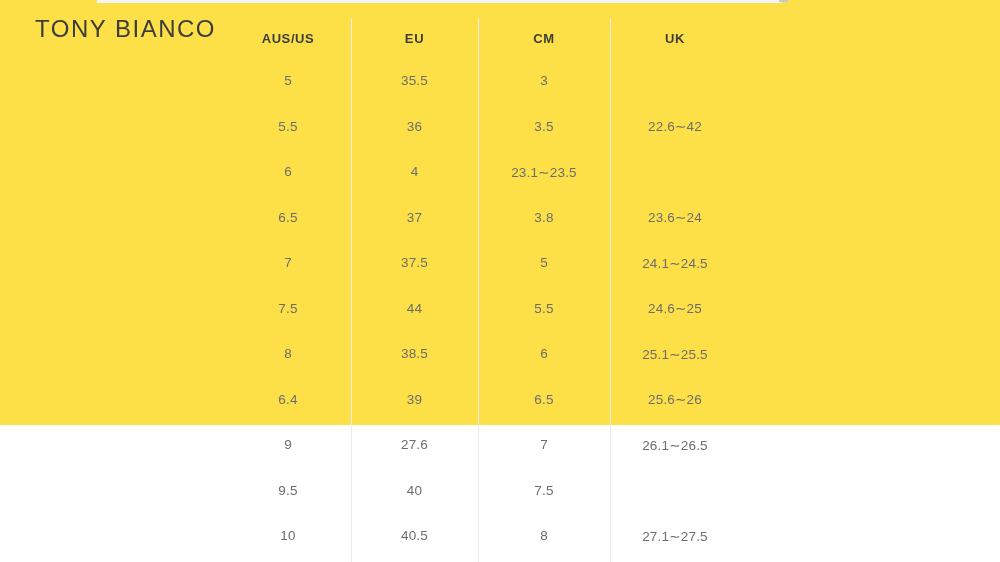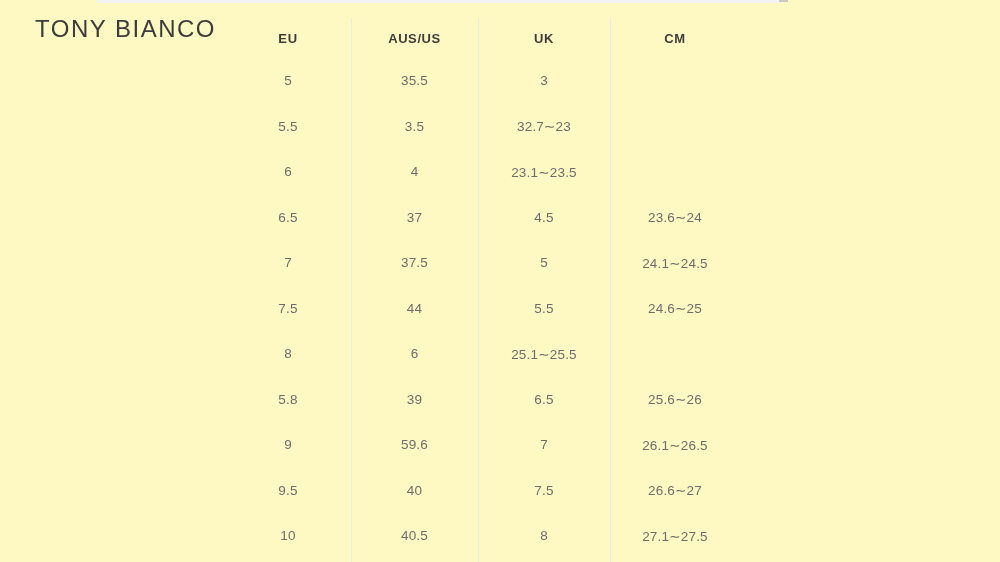--- a/index.html
+++ b/index.html
@@ -8,22 +8,22 @@
     width: 1000px;
     height: 562px;
     background: #ffffff;
     overflow: hidden;
     font-family: "Liberation Sans", "DejaVu Sans", sans-serif;
   }
 
   .page {
     position: relative;
     width: 1000px;
-    height: 562px;
-    background: #fef9c3;
+    height: 425px;
+    background: #fde047;
   }
 
   
   .top-edge {
     position: absolute;
     left: 97px;
     top: 0;
     width: 685px;
     height: 3px;
     background: #f3f3f3;
@@ -111,82 +111,83 @@
 
   <div class="logo">TONY BIANCO</div>
 
   <div class="chart">
 
     <div class="divider d1"></div>
     <div class="divider d2"></div>
     <div class="divider d3"></div>
 
     <div class="thead-row">
+      <div class="hcell">AUS/US</div>
       <div class="hcell">EU</div>
-      <div class="hcell">AUS/US</div>
+      <div class="hcell">CM</div>
       <div class="hcell">UK</div>
-      <div class="hcell">CM</div>
     </div>
 
     <div>
         <div class="trow">
           <div class="tcell">5</div>
           <div class="tcell">35.5</div>
           <div class="tcell">3</div>
         </div>
         <div class="trow">
           <div class="tcell">5.5</div>
+          <div class="tcell">36</div>
           <div class="tcell">3.5</div>
-          <div class="tcell">32.7∼23</div>
+          <div class="tcell">22.6∼42</div>
         </div>
         <div class="trow">
           <div class="tcell">6</div>
           <div class="tcell">4</div>
           <div class="tcell">23.1∼23.5</div>
         </div>
         <div class="trow">
           <div class="tcell">6.5</div>
           <div class="tcell">37</div>
-          <div class="tcell">4.5</div>
+          <div class="tcell">3.8</div>
           <div class="tcell">23.6∼24</div>
         </div>
         <div class="trow">
           <div class="tcell">7</div>
           <div class="tcell">37.5</div>
           <div class="tcell">5</div>
           <div class="tcell">24.1∼24.5</div>
         </div>
         <div class="trow">
           <div class="tcell">7.5</div>
           <div class="tcell">44</div>
           <div class="tcell">5.5</div>
           <div class="tcell">24.6∼25</div>
         </div>
         <div class="trow">
           <div class="tcell">8</div>
+          <div class="tcell">38.5</div>
           <div class="tcell">6</div>
           <div class="tcell">25.1∼25.5</div>
         </div>
         <div class="trow">
-          <div class="tcell">5.8</div>
+          <div class="tcell">6.4</div>
           <div class="tcell">39</div>
           <div class="tcell">6.5</div>
           <div class="tcell">25.6∼26</div>
         </div>
         <div class="trow">
           <div class="tcell">9</div>
-          <div class="tcell">59.6</div>
+          <div class="tcell">27.6</div>
           <div class="tcell">7</div>
           <div class="tcell">26.1∼26.5</div>
         </div>
         <div class="trow">
           <div class="tcell">9.5</div>
           <div class="tcell">40</div>
           <div class="tcell">7.5</div>
-          <div class="tcell">26.6∼27</div>
         </div>
         <div class="trow">
           <div class="tcell">10</div>
           <div class="tcell">40.5</div>
           <div class="tcell">8</div>
           <div class="tcell">27.1∼27.5</div>
         </div>
       </div>
 
   </div>

